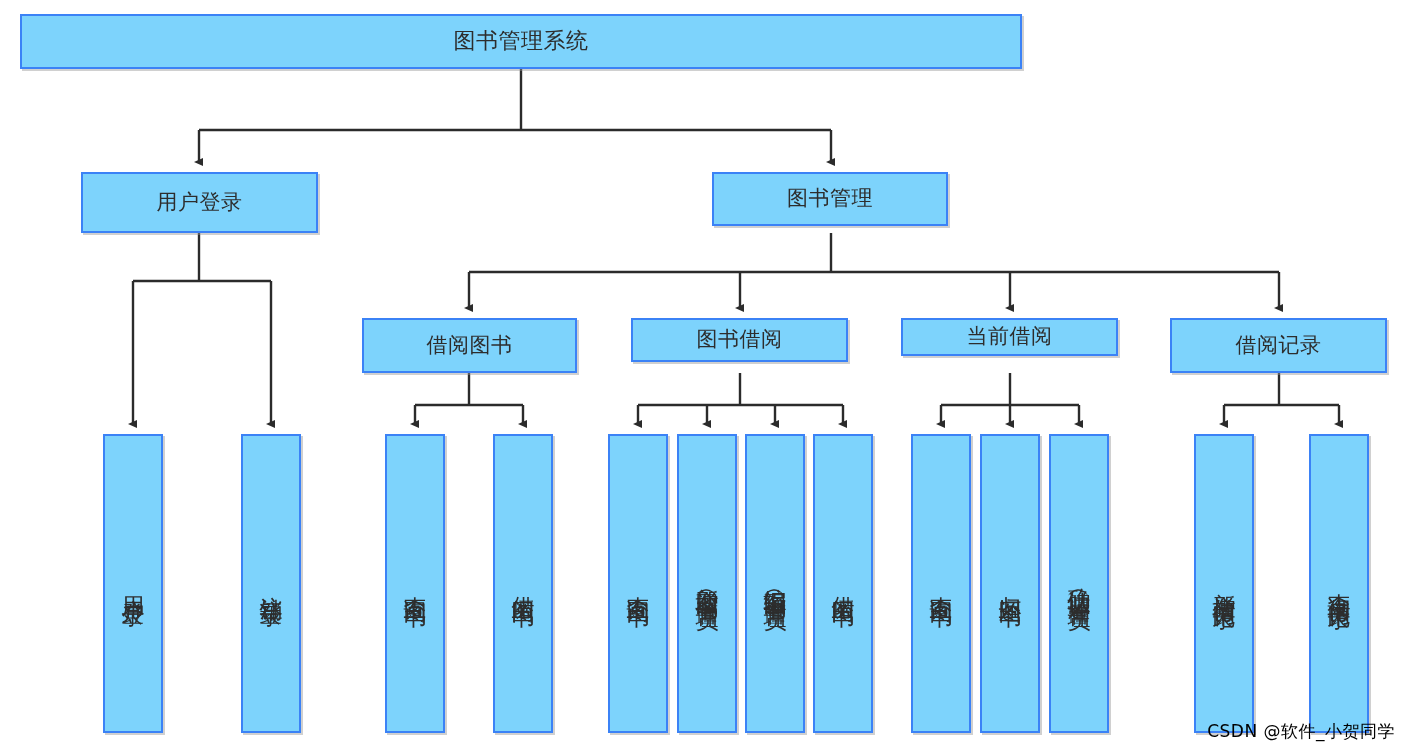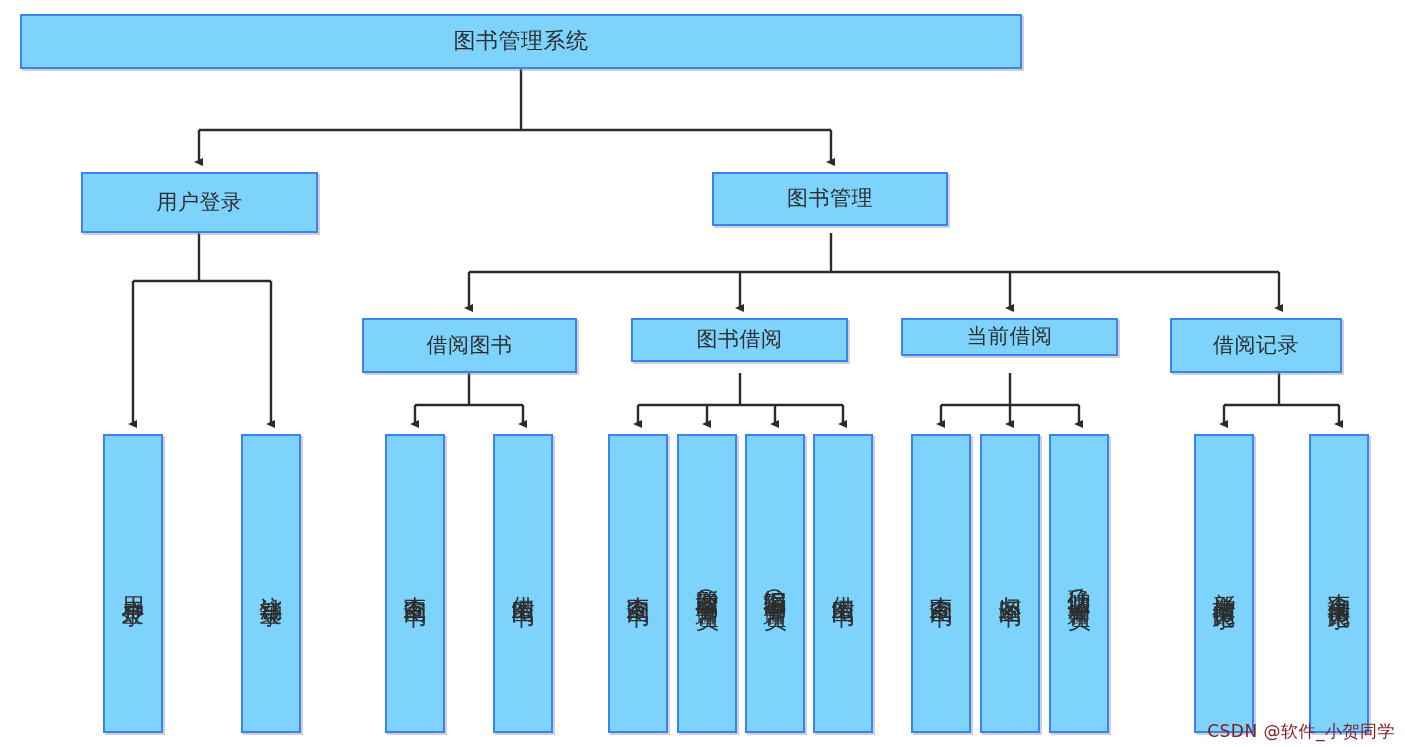--- a/index.html
+++ b/index.html
@@ -66,21 +66,21 @@
     font-size: 23px;
     line-height: 1.08;
     letter-spacing: 3px;
     padding: 4px 0;
   }
   .watermark {
     position: absolute;
     right: 10px;
     bottom: 4px;
     font-size: 17px;
-    color: #7f1d1d;
+    color: #000000;
     z-index: 6;
     white-space: nowrap;
     letter-spacing: 0.5px;
   }
 </style>
 </head>
 <body>
 
 <div id="canvas">
 
@@ -151,21 +151,21 @@
   </div>
 
   <div class="node h shadowed" style="left:631px; top:318px; width:217px; height:44px;">
     <span class="node-label">图书借阅</span>
   </div>
 
   <div class="node h shadowed" style="left:901px; top:318px; width:217px; height:38px;">
     <span class="node-label">当前借阅</span>
   </div>
 
-  <div class="node h shadowed" style="left:1170px; top:318px; width:172px; height:55px;">
+  <div class="node h shadowed" style="left:1170px; top:318px; width:217px; height:55px;">
     <span class="node-label">借阅记录</span>
   </div>
 
   <div class="node v shadowed" style="left:103px; top:434px; height:299px;">
     <span class="node-label">用户登录</span>
   </div>
 
   <div class="node v shadowed" style="left:241px; top:434px; height:299px;">
     <span class="node-label">注销登录</span>
   </div>

